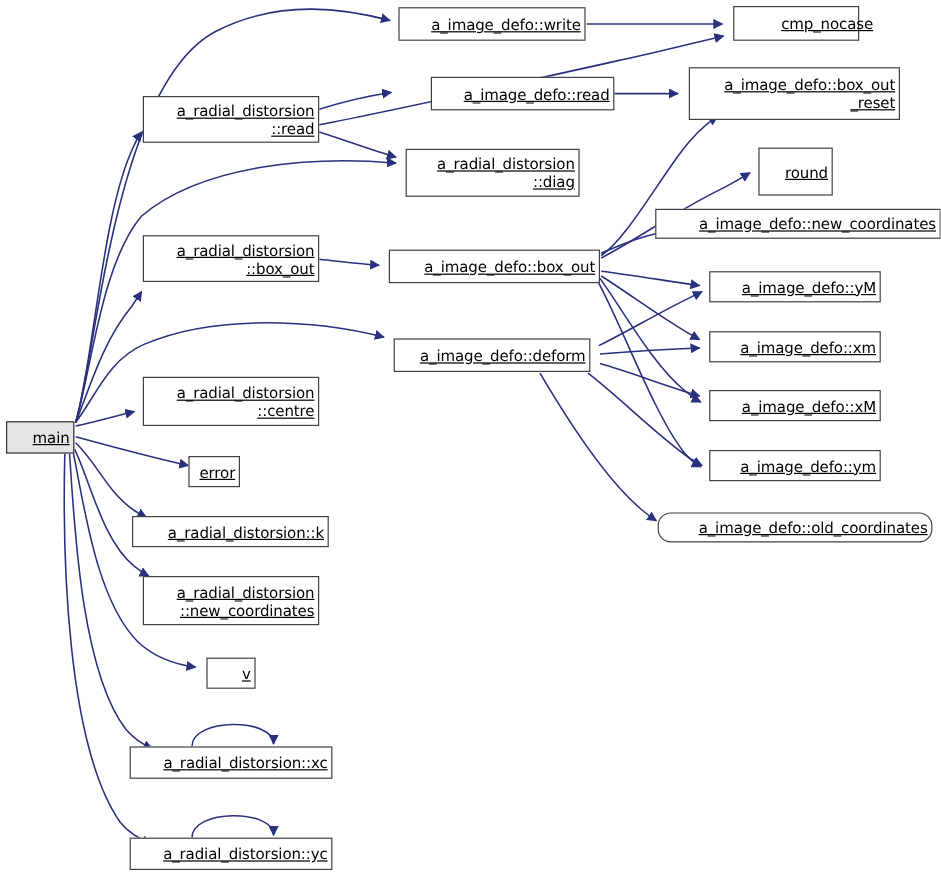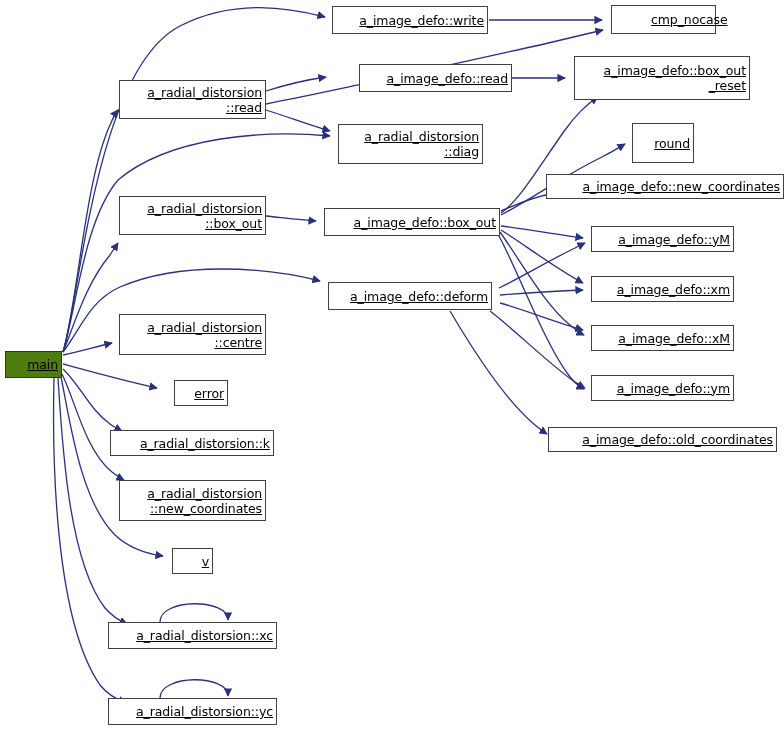--- a/index.html
+++ b/index.html
@@ -33,21 +33,21 @@
     align-items: center;
     justify-content: center;
     text-align: right;
     font-size: 12.5px;
     line-height: 15px;
     white-space: pre-line;
     letter-spacing: -0.1px;
     text-decoration: underline;
   }
   .node.root {
-    background: #4d7c0f;
+    background: #e5e5e5;
     border: 1px solid #303030;
   }
   .node-label {
     display: block;
     width: 100%;
     padding: 0 3px;
     box-sizing: border-box;
   }
 </style>
 </head>
@@ -98,21 +98,21 @@
     </g>
   </svg>
   <div id="nodes">
       <div class="node root" style="left: 5px; top: 351px; width: 57px; height: 27px;"><span class="node-label">main</span></div>
       <div class="node" style="left: 119px; top: 80px; width: 147px; height: 39px;"><span class="node-label">a_radial_distorsion
 ::read</span></div>
       <div class="node" style="left: 119px; top: 196px; width: 147px; height: 39px;"><span class="node-label">a_radial_distorsion
 ::box_out</span></div>
       <div class="node" style="left: 119px; top: 314px; width: 147px; height: 41px;"><span class="node-label">a_radial_distorsion
 ::centre</span></div>
-      <div class="node" style="left: 174px; top: 380px; width: 54px; height: 26px;"><span class="node-label">error</span></div>
+      <div class="node" style="left: 157px; top: 380px; width: 43px; height: 26px;"><span class="node-label">error</span></div>
       <div class="node" style="left: 110px; top: 430px; width: 164px; height: 26px; padding-left: 24px;"><span class="node-label">a_radial_distorsion::k</span></div>
       <div class="node" style="left: 119px; top: 480px; width: 147px; height: 41px;"><span class="node-label">a_radial_distorsion
 ::new_coordinates</span></div>
       <div class="node" style="left: 172px; top: 548px; width: 41px; height: 26px;"><span class="node-label">v</span></div>
       <div class="node" style="left: 108px; top: 622px; width: 169px; height: 27px;"><span class="node-label">a_radial_distorsion::xc</span></div>
       <div class="node" style="left: 108px; top: 698px; width: 169px; height: 27px;"><span class="node-label">a_radial_distorsion::yc</span></div>
       <div class="node" style="left: 332px; top: 6px; width: 156px; height: 28px;"><span class="node-label">a_image_defo::write</span></div>
       <div class="node" style="left: 343px; top: 64px; width: 153px; height: 28px; margin-left: 16px;"><span class="node-label">a_image_defo::read</span></div>
       <div class="node" style="left: 338px; top: 124px; width: 145px; height: 40px;"><span class="node-label">a_radial_distorsion
 ::diag</span></div>
@@ -120,15 +120,15 @@
       <div class="node" style="left: 328px; top: 282px; width: 164px; height: 28px;"><span class="node-label">a_image_defo::deform</span></div>
       <div class="node" style="left: 611px; top: 5px; width: 105px; height: 29px; padding-left: 36px;"><span class="node-label">cmp_nocase</span></div>
       <div class="node" style="left: 574px; top: 56px; width: 176px; height: 44px;"><span class="node-label">a_image_defo::box_out
 _reset</span></div>
       <div class="node" style="left: 632px; top: 123px; width: 62px; height: 40px;"><span class="node-label">round</span></div>
       <div class="node" style="left: 546px; top: 174px; width: 238px; height: 25px;"><span class="node-label">a_image_defo::new_coordinates</span></div>
       <div class="node" style="left: 591px; top: 226px; width: 143px; height: 26px;"><span class="node-label">a_image_defo::yM</span></div>
       <div class="node" style="left: 591px; top: 276px; width: 143px; height: 26px;"><span class="node-label">a_image_defo::xm</span></div>
       <div class="node" style="left: 591px; top: 325px; width: 143px; height: 26px;"><span class="node-label">a_image_defo::xM</span></div>
       <div class="node" style="left: 591px; top: 375px; width: 143px; height: 26px;"><span class="node-label">a_image_defo::ym</span></div>
-      <div class="node" style="left: 548px; top: 427px; width: 229px; height: 25px;"><span class="node-label">a_image_defo::old_coordinates</span></div>
+      <div class="node" style="left: 548px; top: 427px; width: 229px; height: 25px; border-radius: 11px;"><span class="node-label">a_image_defo::old_coordinates</span></div>
     </div>
 </div>
 
 </body></html>

